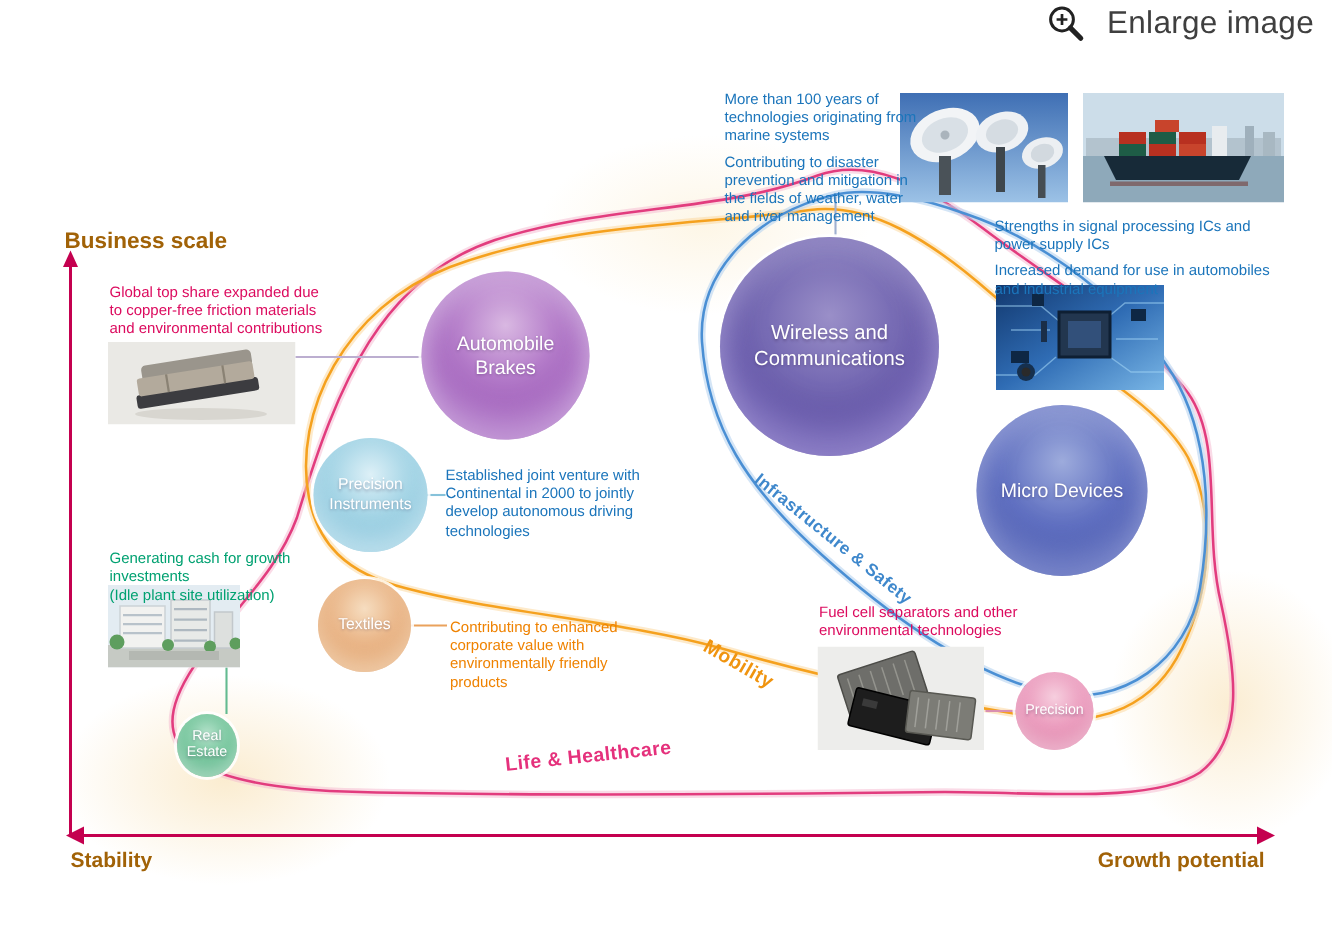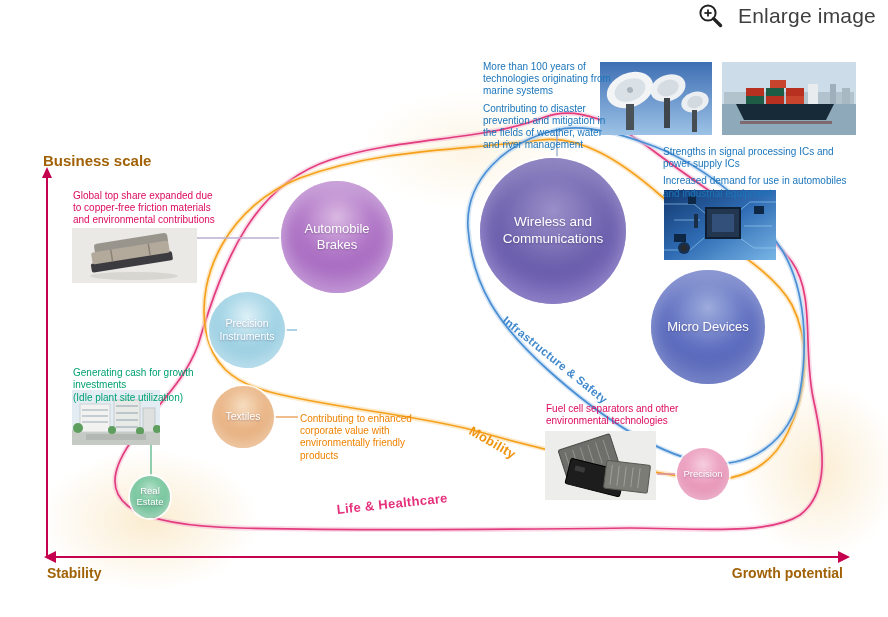--- a/index.html
+++ b/index.html
@@ -50,21 +50,21 @@
     box-shadow:0 0 0 2px rgba(255,255,255,.85), inset 0 -14px 22px rgba(190,200,245,.5), inset 0 10px 16px rgba(255,255,255,.25);}
   .b-micro span{font-size:13px;}
   .b-precision{left:209px;top:292px;width:76px;height:76px;
     background:radial-gradient(circle at 50% 32%, #ddf0f7 0%, #9fd2e4 45%, #6cb4d2 88%);
     box-shadow:0 0 0 2px rgba(255,255,255,.85), inset 0 -10px 16px rgba(235,248,252,.6);}
   .b-precision span{font-size:10.5px;}
   .b-textiles{left:212px;top:386px;width:62px;height:62px;
     background:radial-gradient(circle at 50% 32%, #f6ddc0 0%, #e9b384 45%, #d98f52 88%);
     box-shadow:0 0 0 2px rgba(255,255,255,.85), inset 0 -8px 14px rgba(252,238,218,.6);}
   .b-textiles span{font-size:10.5px;}
-  .b-realestate{left:130px;top:476px;width:40px;height:42px;
+  .b-realestate{left:118px;top:476px;width:40px;height:42px;
     background:radial-gradient(circle at 50% 32%, #b5e2cb 0%, #72c49a 45%, #3aa172 88%);
     box-shadow:0 0 0 2px rgba(255,255,255,.85), inset 0 -6px 10px rgba(225,245,232,.6);}
   .b-realestate span{font-size:9.5px;line-height:1.15;}
   .b-chemicals{left:677px;top:448px;width:52px;height:52px;
     background:radial-gradient(circle at 50% 32%, #f6cede 0%, #eb9bbd 45%, #d66b97 88%);
     box-shadow:0 0 0 2px rgba(255,255,255,.85), inset 0 -6px 12px rgba(250,225,236,.6);}
   .b-chemicals span{font-size:9.5px;}
   
   .ann{position:absolute;z-index:4;font-size:10px;line-height:1.22;}
   .ann p{margin:0 0 5px 0;}
@@ -315,20 +315,23 @@
     <p>More than 100 years of technologies originating from marine systems</p>
     <p>Contributing to disaster prevention and mitigation in the fields of weather, water and river management</p>
   </div>
   <div class="ann blue a-ics">
     <p>Strengths in signal processing ICs and power supply ICs</p>
     <p>Increased demand for use in automobiles and industrial equipment</p>
   </div>
   <div class="ann red a-brakes">
     <p>Global top share expanded due to copper-free friction materials and environmental contributions</p>
   </div>
+  <div class="ann blue a-continental">
+    <p>Established joint venture with Continental in 2000 to jointly develop autonomous driving technologies</p>
+  </div>
   <div class="ann green a-realestate">
     <p>Generating cash for growth investments
 (Idle plant site utilization)</p>
   </div>
   <div class="ann orange a-textiles">
     <p>Contributing to enhanced corporate value with environmentally friendly products</p>
   </div>
   <div class="ann red a-fuelcell">
     <p>Fuel cell separators and other environmental technologies</p>
   </div>

